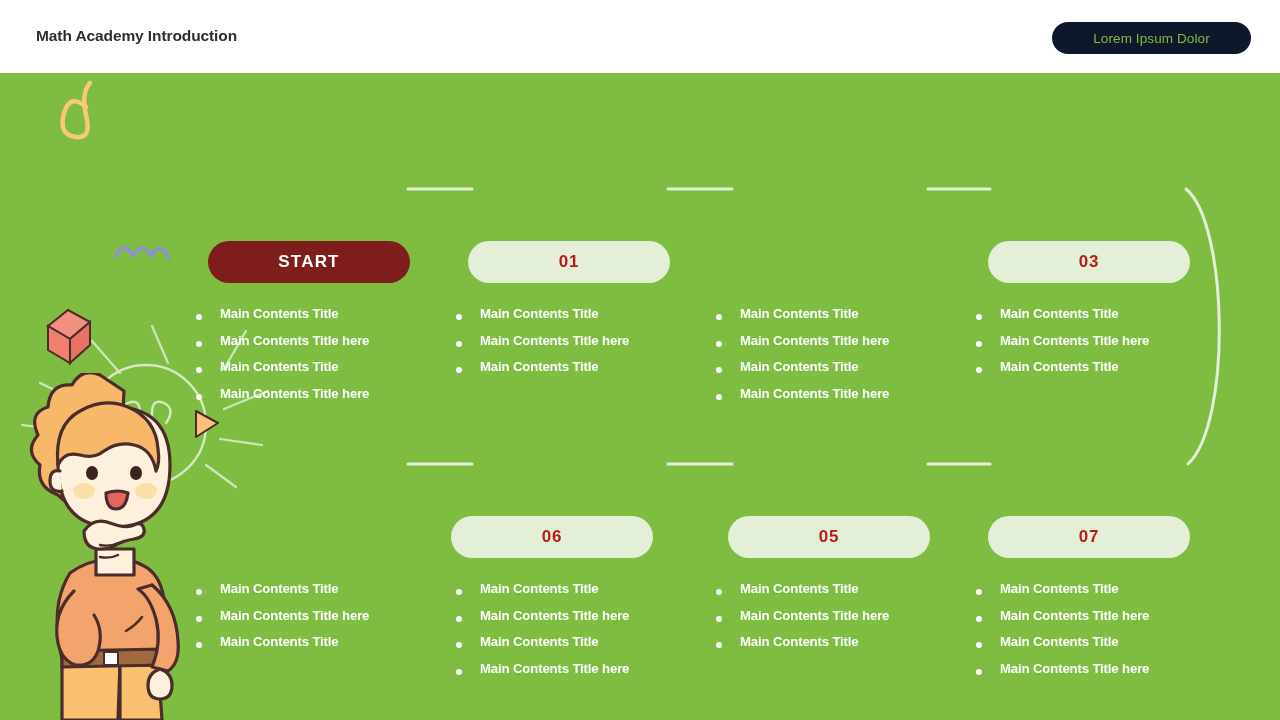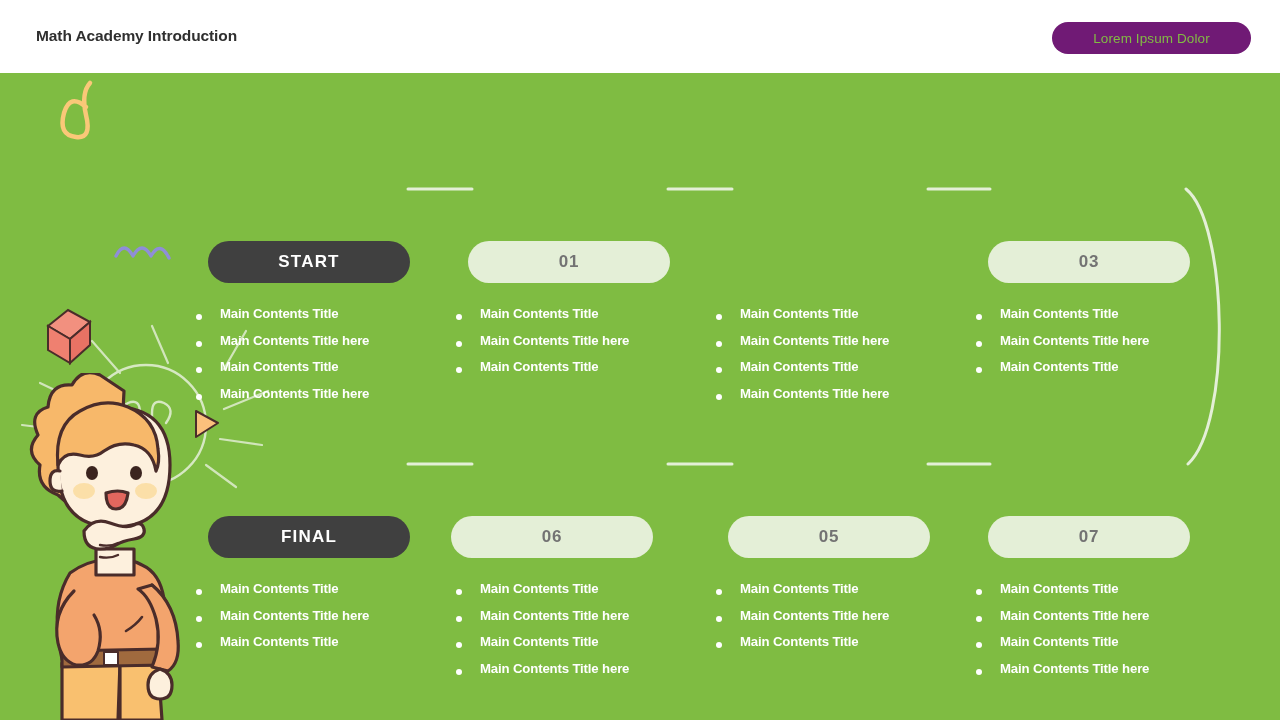--- a/index.html
+++ b/index.html
@@ -40,21 +40,21 @@
     color: #2f2f2f;
     white-space: nowrap;
   }
   .header-pill {
     position: absolute;
     right: 29px;
     top: 22px;
     width: 199px;
     height: 32px;
     border-radius: 16px;
-    background: #701a75;
+    background: #0f172a;
     display: flex;
     align-items: center;
     justify-content: center;
     cursor: pointer;
   }
   .header-pill-label {
     font-size: 13.5px;
     font-weight: 400;
     color: #82bb44;
     letter-spacing: 0.1px;
@@ -103,36 +103,36 @@
     height: 42px;
     border-radius: 21px;
     display: flex;
     align-items: center;
     justify-content: center;
     z-index: 10;
     cursor: pointer;
   }
   .pill.start,
   .pill.final {
-    background: #404040;
+    background: #7f1d1d;
     width: 202px;
   }
   .pill.step {
     background: #e4efd7;
     width: 202px;
   }
   .pill-label {
     font-size: 17px;
     font-weight: 700;
     letter-spacing: 1.2px;
     color: #ffffff;
     white-space: nowrap;
   }
   .pill.step .pill-label {
-    color: #737373;
+    color: #b91c1c;
     font-size: 17px;
     letter-spacing: 0.8px;
   }
 
   
   .col {
     position: absolute;
     z-index: 10;
   }
   .bullet-row {
@@ -278,23 +278,20 @@
     <div class="pill start" style="left:208px; top:168px;">
       <span class="pill-label">START</span>
     </div>
     <div class="pill step" style="left:468px; top:168px;">
       <span class="pill-label">01</span>
     </div>
     <div class="pill step" style="left:988px; top:168px;">
       <span class="pill-label">03</span>
     </div>
 
-    <div class="pill final" style="left:208px; top:443px;">
-      <span class="pill-label">FINAL</span>
-    </div>
     <div class="pill step" style="left:451px; top:443px;align-items:center;">
       <span class="pill-label">06</span>
     </div>
     <div class="pill step" style="left:728px; top:443px;">
       <span class="pill-label">05</span>
     </div>
     <div class="pill step" style="left:988px; top:443px;">
       <span class="pill-label">07</span>
     </div>
 

